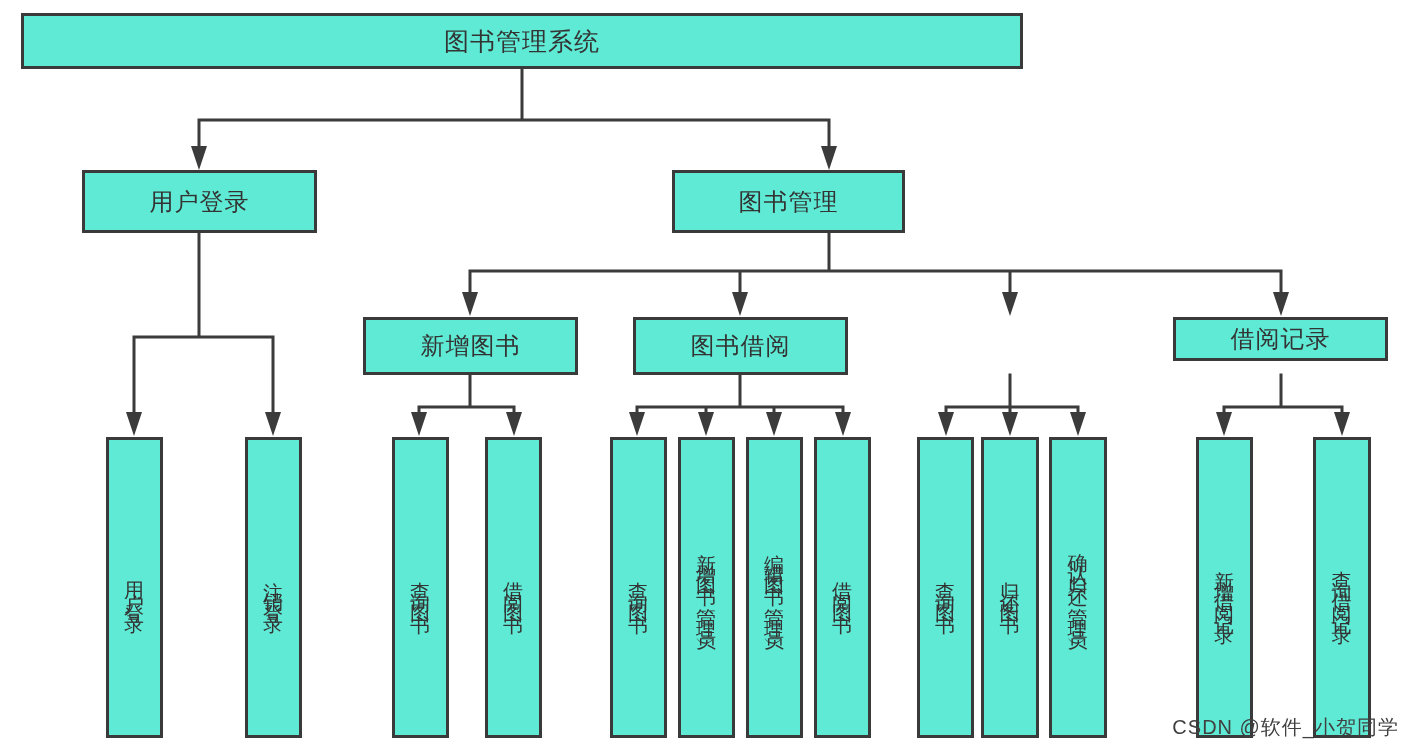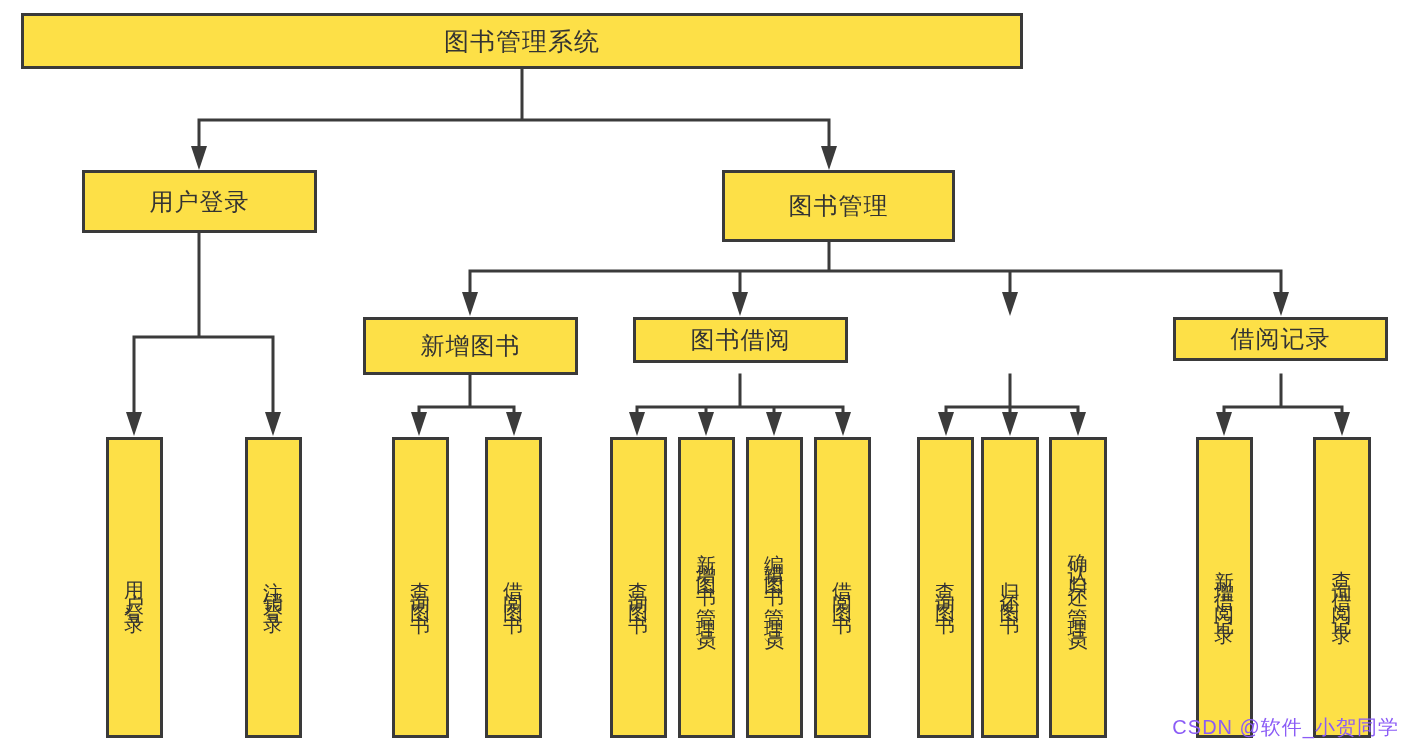--- a/index.html
+++ b/index.html
@@ -23,21 +23,21 @@
     stroke-linecap: square;
   }
   .arrow {
     fill: #3b3b3b;
     stroke: none;
   }
   .box {
     position: absolute;
     box-sizing: border-box;
     border: 3px solid #3a3a3a;
-    background: #fde047;
+    background: #5eead4;
     display: flex;
     align-items: center;
     justify-content: center;
     color: #333333;
   }
   .box.h .lbl {
     font-size: 24px;
     letter-spacing: 1px;
     white-space: nowrap;
   }
@@ -48,21 +48,21 @@
     font-size: 20px;
     line-height: 1.1;
     letter-spacing: 11px;
     white-space: nowrap;
   }
   .watermark {
     position: absolute;
     right: 6px;
     top: 714px;
     font-size: 20px;
-    color: #8b5cf6;
+    color: #404040;
     letter-spacing: 1px;
     white-space: nowrap;
   }
 </style>
 </head>
 <body>
 
 <div class="stage">
 
   <svg class="connectors" viewBox="0 0 1405 747" aria-hidden="true">
@@ -96,28 +96,28 @@
       M1334 412 L1350 412 L1342 436 Z"></path>
   </svg>
 
   <div class="box h root" style="left:21px;top:13px;width:1002px;height:56px">
     <span class="lbl">图书管理系统</span>
   </div>
 
   <div class="box h" style="left:82px;top:170px;width:235px;height:63px">
     <span class="lbl">用户登录</span>
   </div>
-  <div class="box h" style="left:722px;top:170px;width:233px;height:72px">
+  <div class="box h" style="left:672px;top:170px;width:233px;height:63px">
     <span class="lbl">图书管理</span>
   </div>
 
   <div class="box h" style="left:363px;top:317px;width:215px;height:58px">
     <span class="lbl">新增图书</span>
   </div>
-  <div class="box h" style="left:633px;top:317px;width:215px;height:46px">
+  <div class="box h" style="left:633px;top:317px;width:215px;height:58px">
     <span class="lbl">图书借阅</span>
   </div>
   <div class="box h" style="left:1173px;top:317px;width:215px;height:44px">
     <span class="lbl">借阅记录</span>
   </div>
 
   <div class="box leaf" style="left:106px;top:437px;width:57px;height:301px">
     <span class="lbl">用户登录</span>
   </div>
   <div class="box leaf" style="left:245px;top:437px;width:57px;height:301px">

